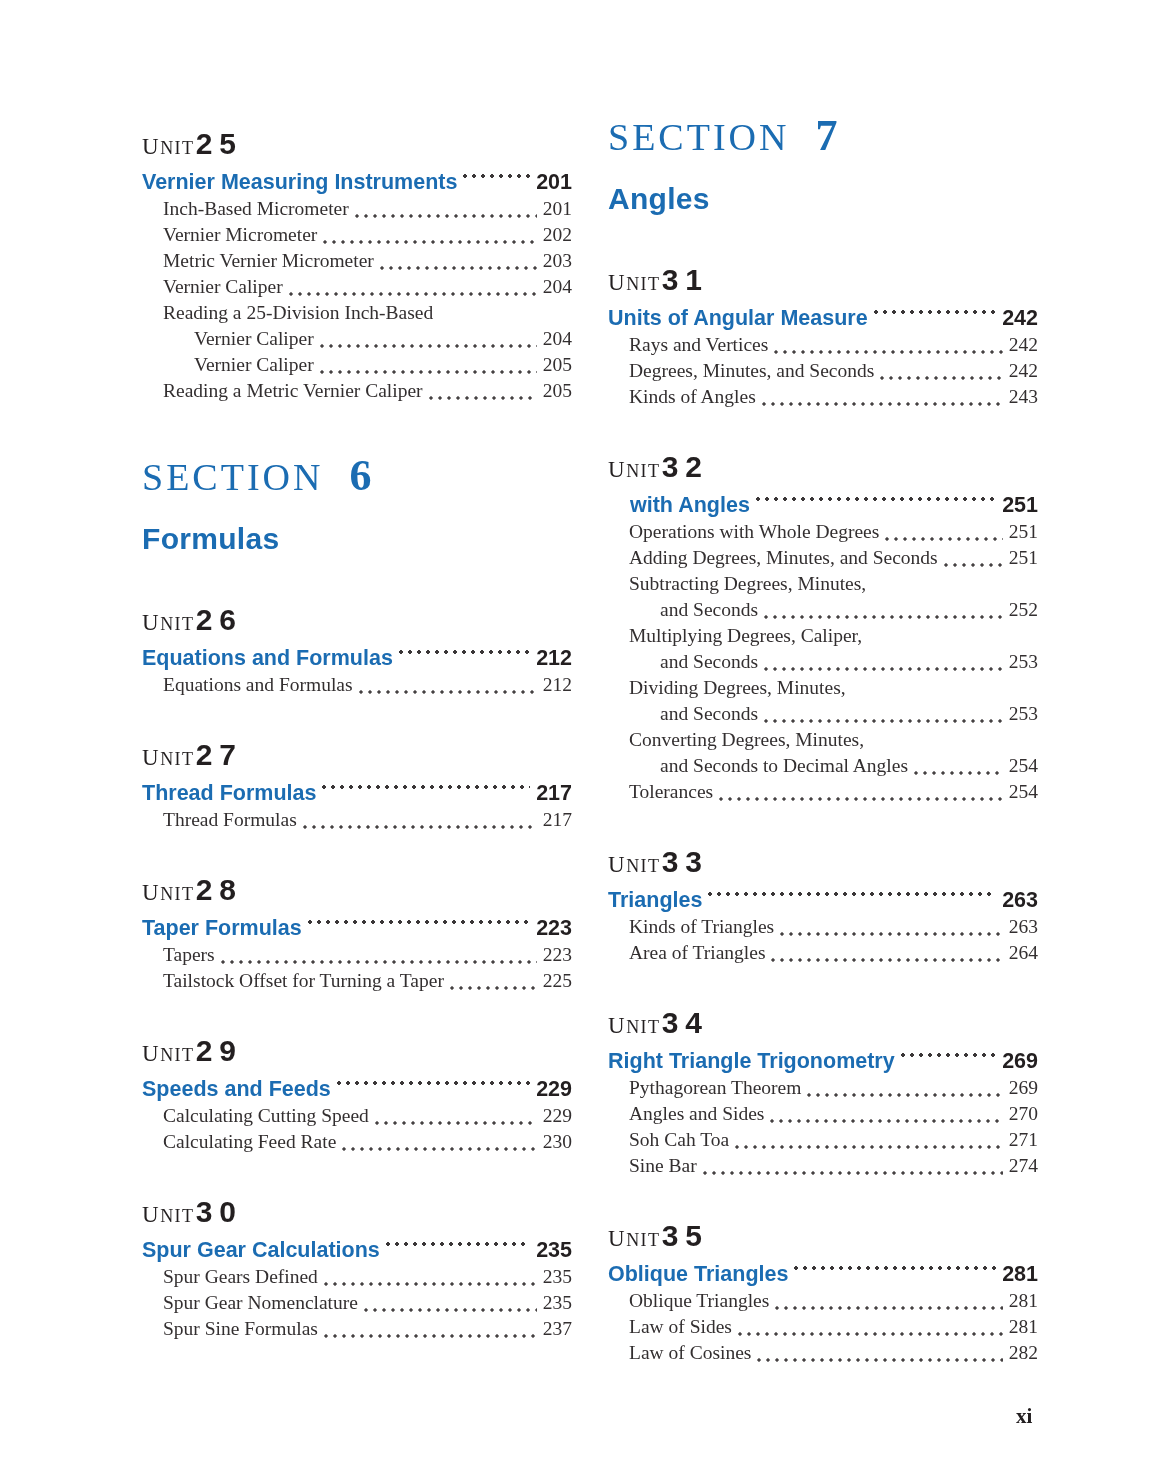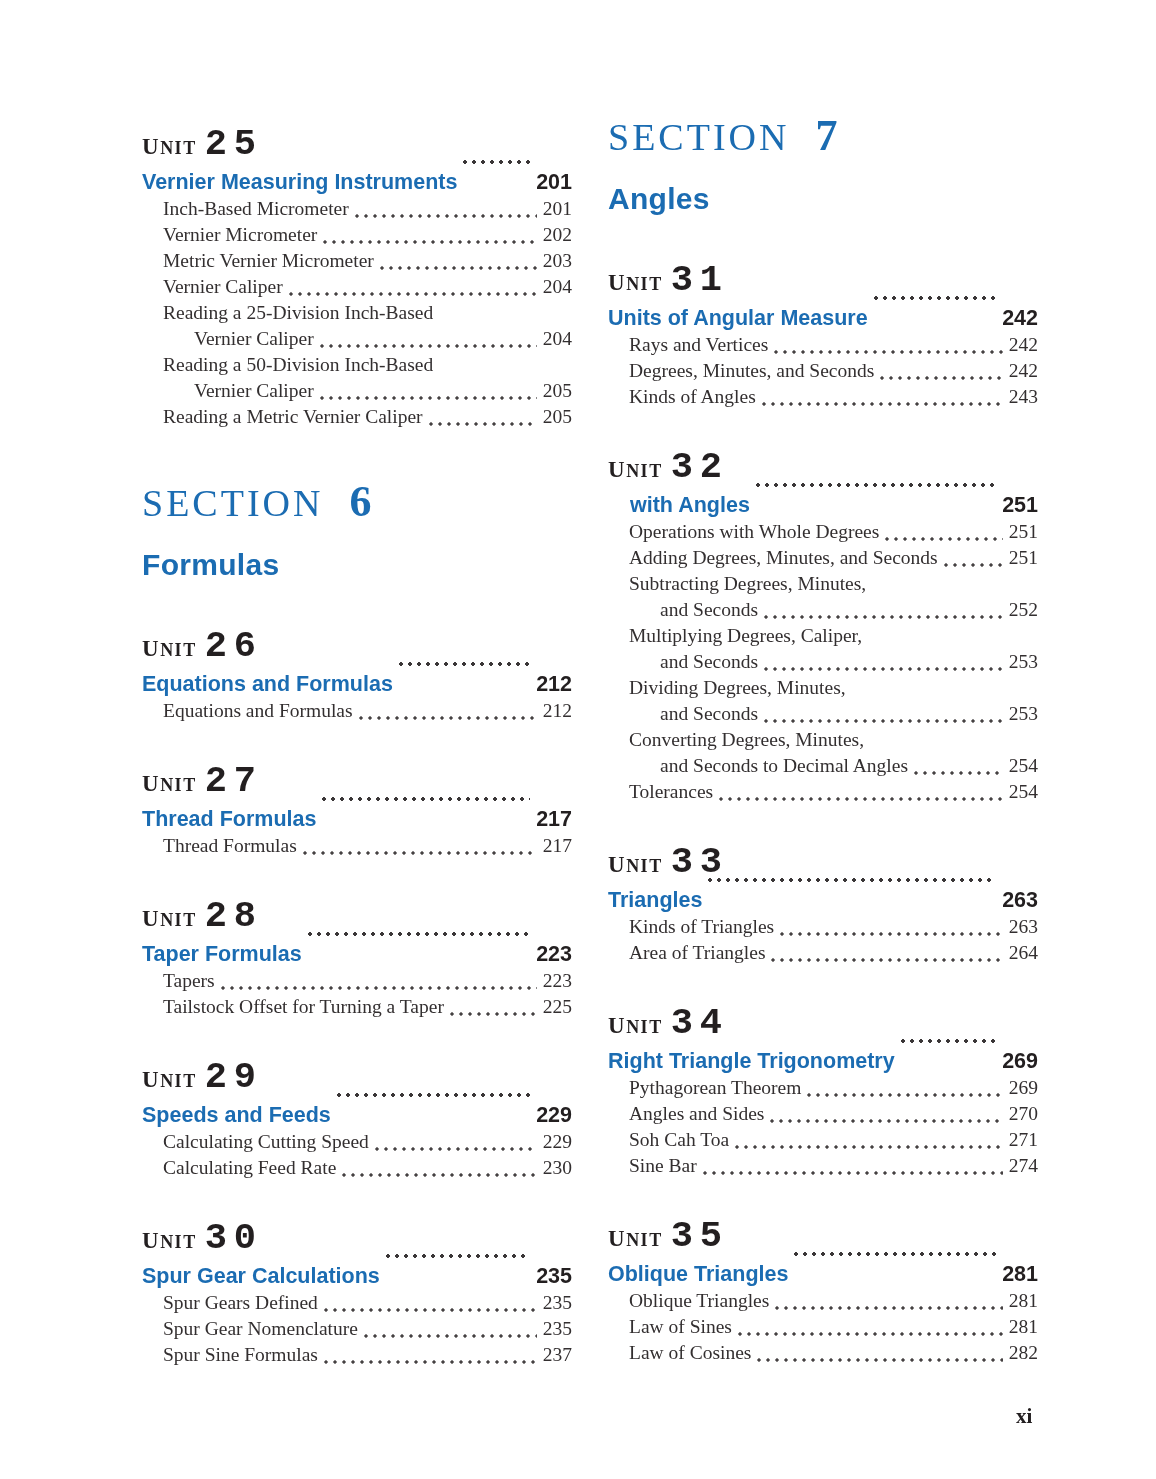--- a/index.html
+++ b/index.html
@@ -20,26 +20,26 @@
   
   .section-head{margin:46px 0 32px;color:var(--blue);}
   .section-head:first-child{margin-top:0;}
   .section-word{font-family:"Liberation Serif",serif;font-weight:normal;font-size:38px;letter-spacing:3px;}
   .section-num{font-family:"Liberation Serif",serif;font-weight:bold;font-size:44px;margin-left:26px;}
   .section-title{font-family:"Liberation Sans",sans-serif;font-weight:bold;font-size:30px;margin-top:21px;letter-spacing:0.3px;}
 
   
   .unit{margin-bottom:25px;}
   .unit-head{color:var(--ink);margin-bottom:5px;line-height:30px;}
-  .unit-word{font-family:"Liberation Serif",serif;font-weight:bold;font-size:18px;letter-spacing:1.5px;display:inline-block;margin-top:20px;}
+  .unit-word{font-family:"Liberation Serif",serif;font-weight:normal;font-size:18px;letter-spacing:1.5px;display:inline-block;margin-top:20px;}
   .unit-word::first-letter{font-size:23px;}
-  .unit-num{font-family:Liberation Mono, monospace;font-weight:bold;font-size:37px;letter-spacing:7px;margin-left:8px;}
-
-  
-  .trow{display:flex;align-items:flex-start;font-family:"Liberation Sans",sans-serif;font-weight:bold;font-size:21.5px;line-height:27px;}
+  .unit-num{font-family:Liberation Sans, sans-serif;font-weight:bold;font-size:30px;letter-spacing:7px;margin-left:1px;}
+
+  
+  .trow{display:flex;align-items:center;font-family:"Liberation Sans",sans-serif;font-weight:bold;font-size:21.5px;line-height:27px;}
   .trow.cont{padding-left:22px;}
   .ttext{color:var(--blue);}
   .tpage{color:var(--ink);}
 
   
   .irow{display:flex;align-items:flex-end;font-family:"Liberation Serif",serif;font-size:19.5px;line-height:26px;color:var(--body-ink);padding-left:21px;}
   .irow.cont{padding-left:52px;}
 
   
   .leader{flex:1;position:relative;min-width:14px;margin:0 3px;}
@@ -83,23 +83,20 @@
           <span class="ipage">204</span>
         </div>
         <div class="irow">
           <span class="itext">Reading a 25-Division Inch-Based</span>
         </div>
         <div class="irow cont">
           <span class="itext">Vernier Caliper</span>
           <span class="leader"></span>
           <span class="ipage">204</span>
         </div>
-        <div class="irow">
-          <span class="itext">Reading a 50-Division Inch-Based</span>
-        </div>
         <div class="irow cont">
           <span class="itext">Vernier Caliper</span>
           <span class="leader"></span>
           <span class="ipage">205</span>
         </div>
         <div class="irow">
           <span class="itext">Reading a Metric Vernier Caliper</span>
           <span class="leader"></span>
           <span class="ipage">205</span>
         </div>
@@ -329,21 +326,21 @@
           <span class="ttext">Oblique Triangles</span>
           <span class="leader"></span>
           <span class="tpage">281</span>
         </div>
         <div class="irow">
           <span class="itext">Oblique Triangles</span>
           <span class="leader"></span>
           <span class="ipage">281</span>
         </div>
         <div class="irow">
-          <span class="itext">Law of Sines</span>
+          <span class="itext">Law of Sides</span>
           <span class="leader"></span>
           <span class="ipage">281</span>
         </div>
         <div class="irow">
           <span class="itext">Law of Cosines</span>
           <span class="leader"></span>
           <span class="ipage">282</span>
         </div>
       </div>
     </section>

